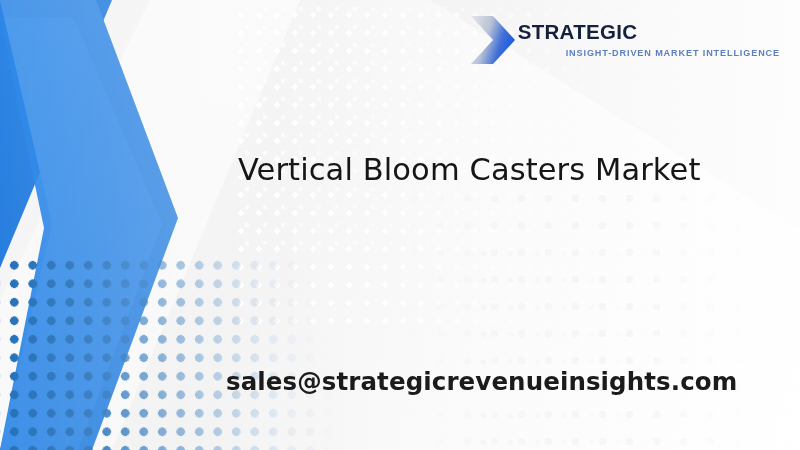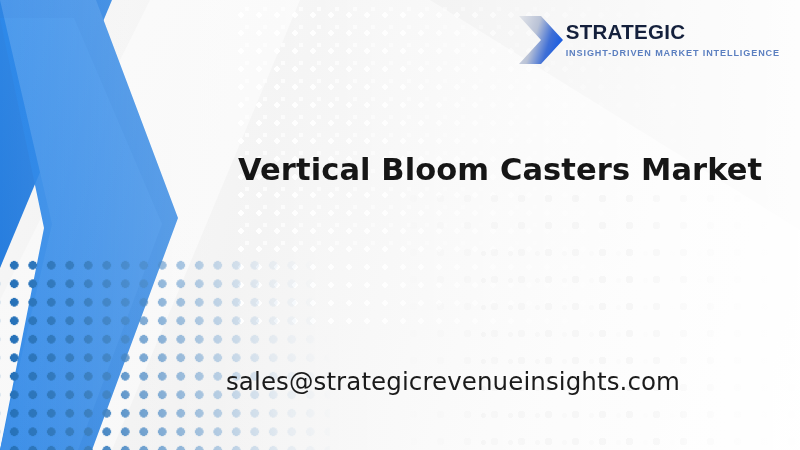--- a/index.html
+++ b/index.html
@@ -106,31 +106,32 @@
     font-family:"Liberation Sans", sans-serif;
     font-weight:bold; font-size:20.5px; letter-spacing:.3px;
     color:#14203c;
   }
   .logo-name-2 { margin-top:3px; }
   .logo-tagline {
     margin-top:7px;
     font-family:"Liberation Sans", sans-serif;
     font-size:9.1px; font-weight:bold; letter-spacing:.88px;
     color:#5b7fc0;
+    margin-left:48px;
   }
 
   
   .report-title {
     position:absolute; left:238px; top:152px;
-    font-size:30.5px; font-weight:bold; color:#161616;
+    font-size:30.5px; font-weight:normal; color:#161616;
     letter-spacing:.1px; white-space:nowrap;
   }
   .contact-email {
     position:absolute; left:226px; top:367px;
-    font-size:24.5px; font-weight:normal; color:#1b1b1b;
+    font-size:24.5px; font-weight:bold; color:#1b1b1b;
     letter-spacing:.1px; white-space:nowrap;
   }
 </style>
 </head>
 <body>
 
 <div class="cover">
 
   <div class="bg-layer panel-grey-top"></div>
   <div class="bg-layer panel-light-wedge"></div>

